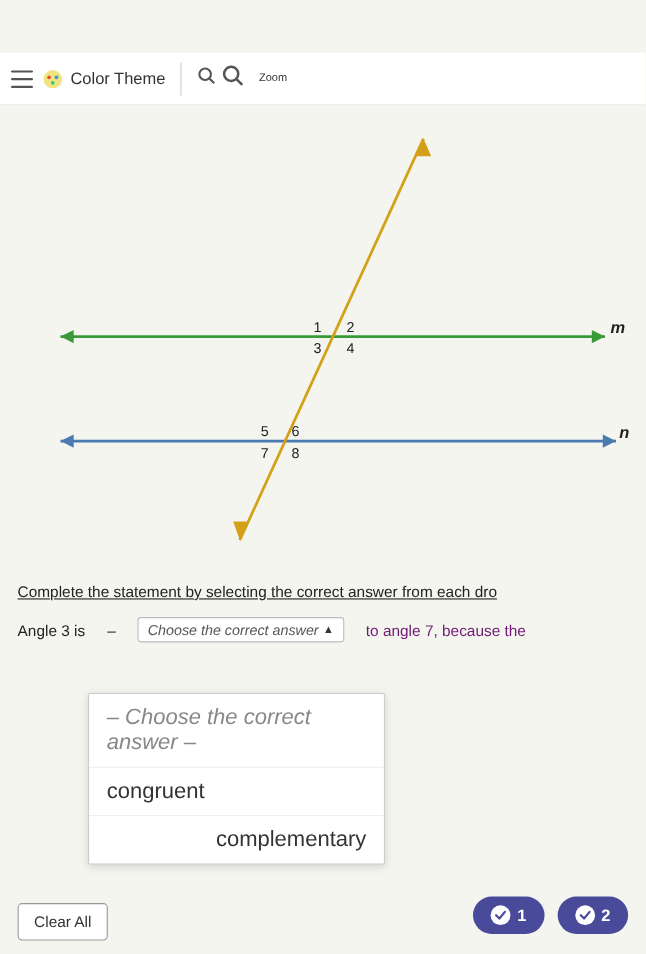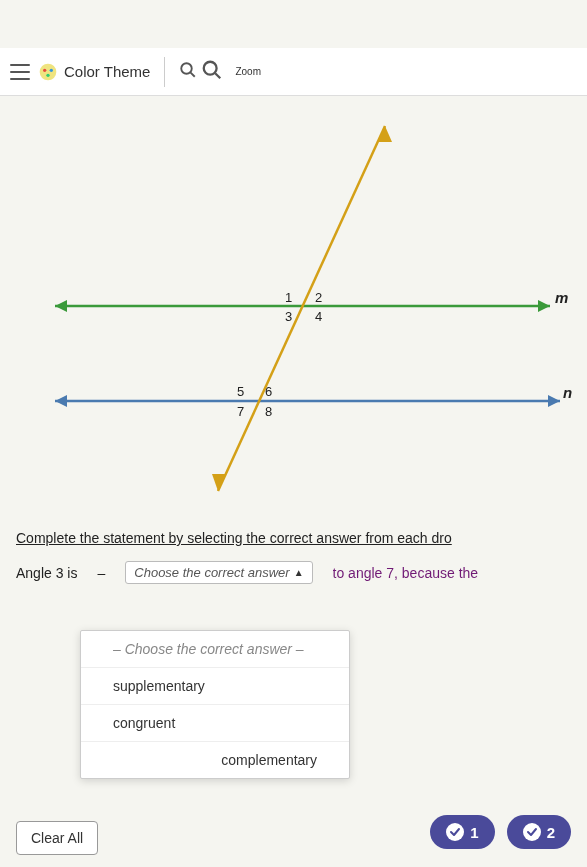--- a/index.html
+++ b/index.html
@@ -137,22 +137,22 @@
       left: 80px;
       top: 630px;
       width: 270px;
       background: #fff;
       border: 1px solid #ccc;
       border-radius: 2px;
       z-index: 100;
       box-shadow: 0 2px 8px rgba(0,0,0,0.15);
     }
     .dropdown-menu-item {
-      padding: 10px 32px;
-      font-size: 14px;
+      padding: 10px 16px;
+      font-size: 20px;
       color: #333;
       cursor: pointer;
       border-bottom: 1px solid #eee;
     }
     .dropdown-menu-item:last-child {
       border-bottom: none;
       text-align: right;
     }
     .dropdown-menu-item.placeholder {
       color: #888;
@@ -314,23 +314,20 @@
   <div class="dropdown-trigger">
     <span>Choose the correct answer</span>
     <span class="chevron">▲</span>
   </div>
   <span class="to-angle-text">to angle 7, because the</span>
 </div>
 
 <div class="dropdown-menu">
   <div class="dropdown-menu-item placeholder">
     <span>– Choose the correct answer –</span>
-  </div>
-  <div class="dropdown-menu-item">
-    <span>supplementary</span>
   </div>
   <div class="dropdown-menu-item">
     <span>congruent</span>
   </div>
   <div class="dropdown-menu-item">
     <span>complementary</span>
   </div>
 </div>
 
 <div class="bottom-bar">

